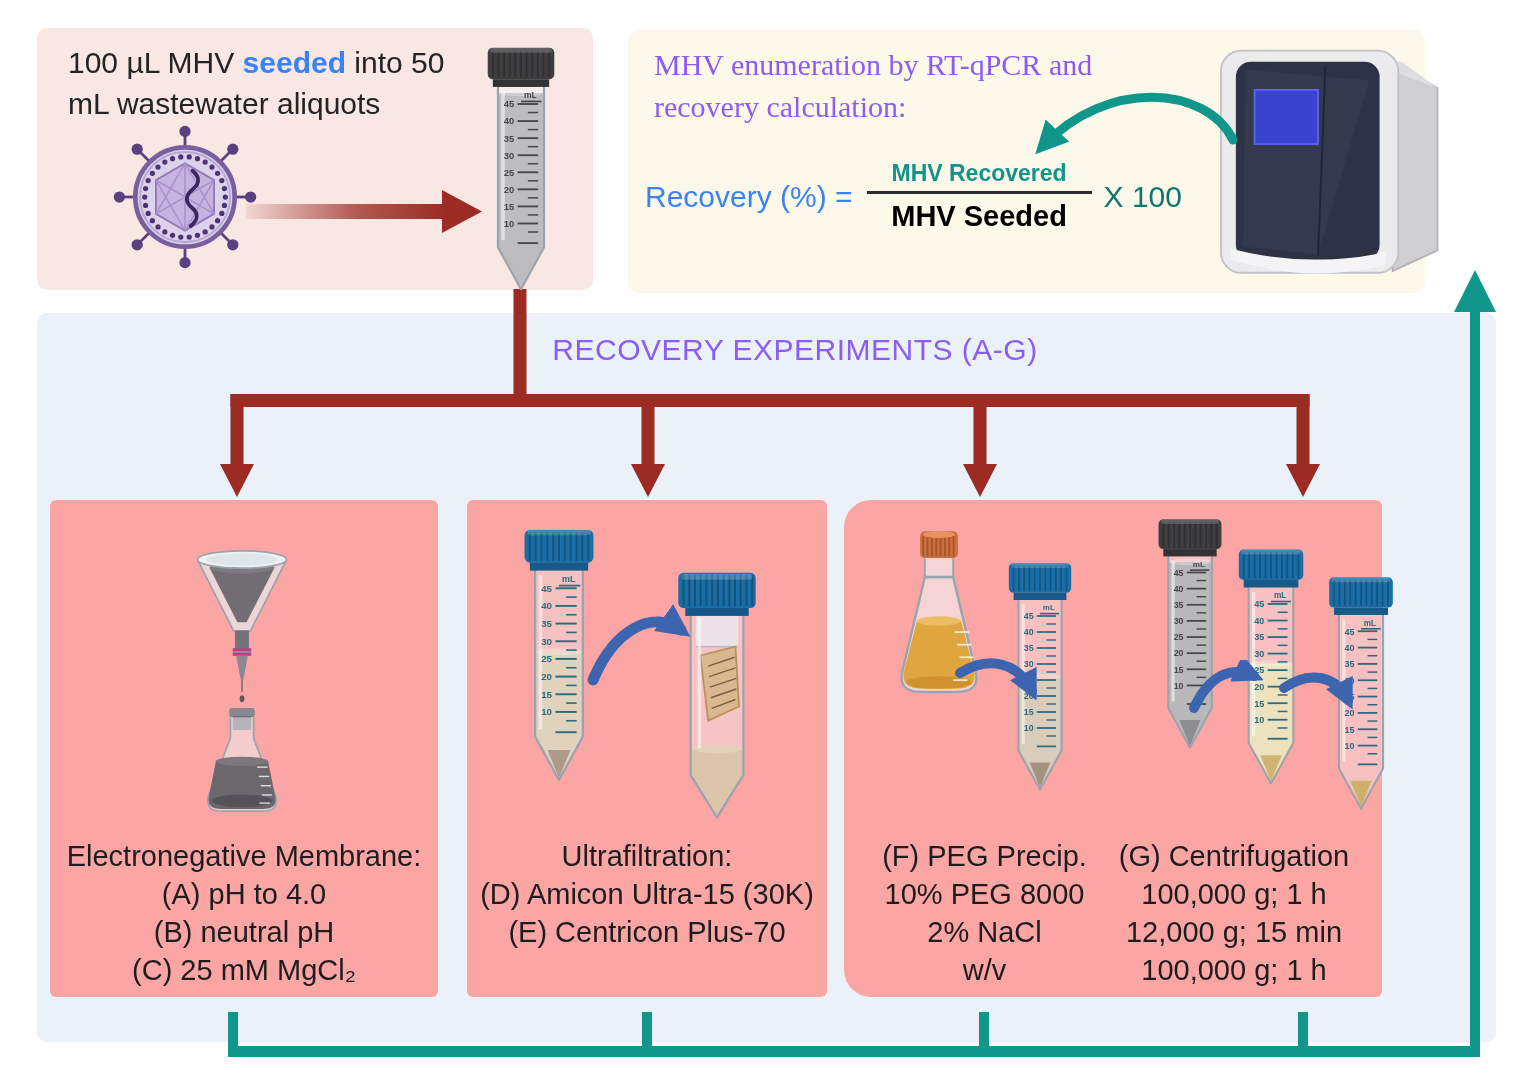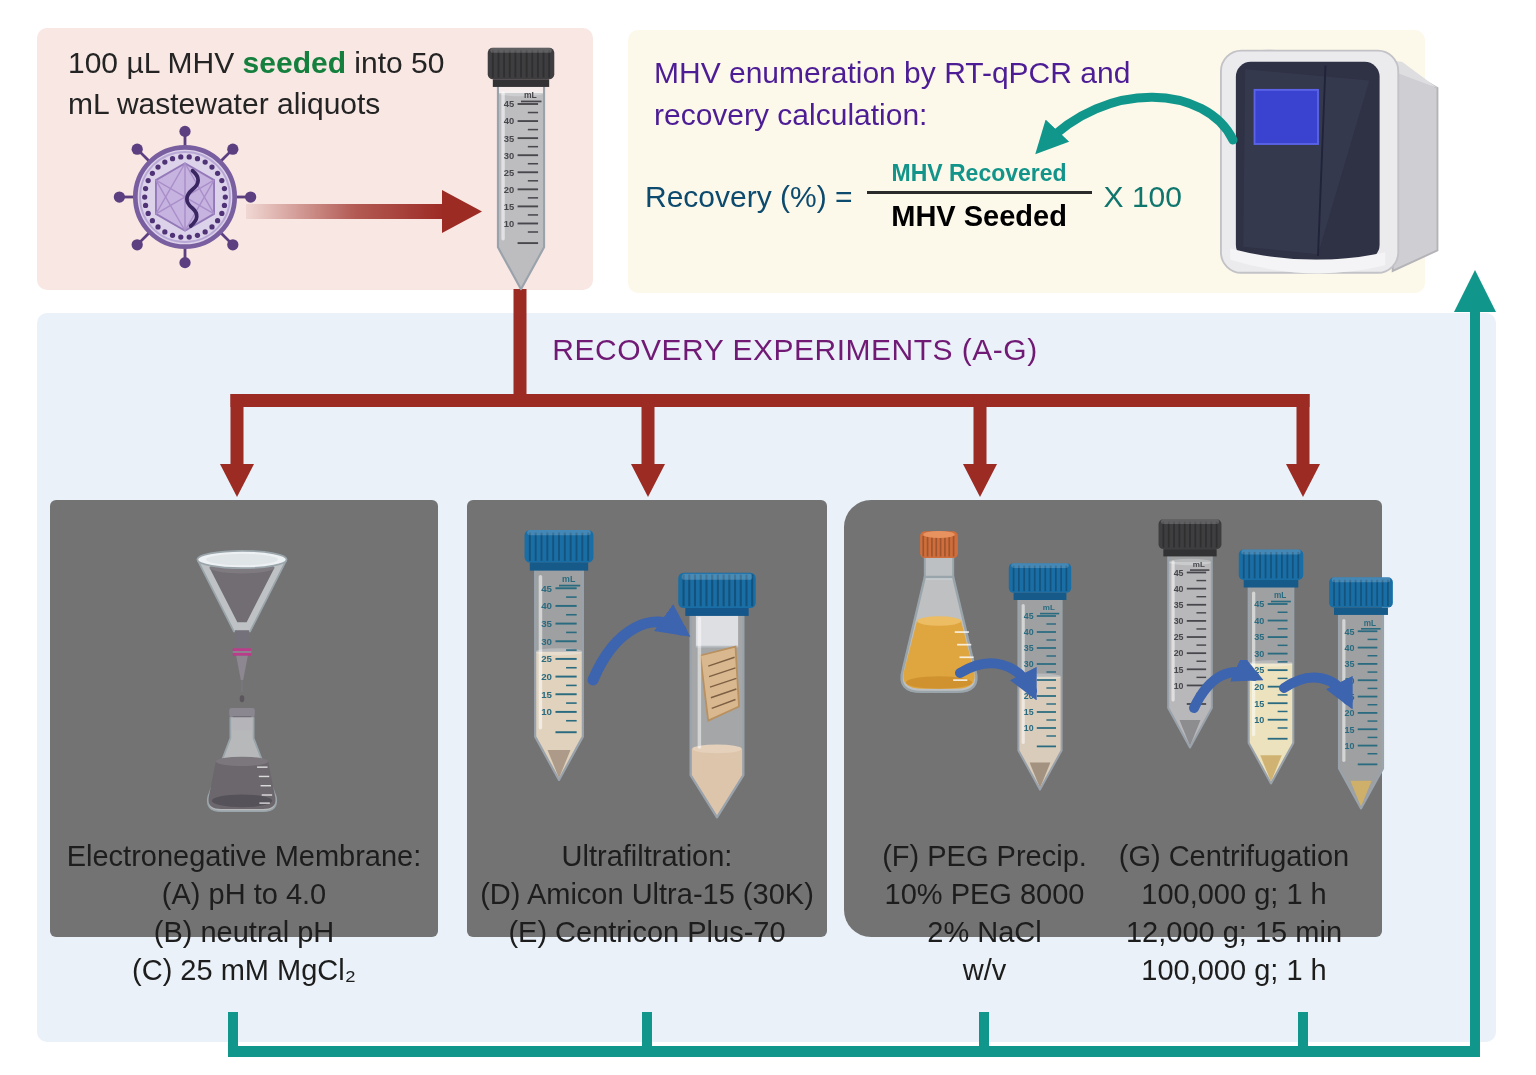--- a/index.html
+++ b/index.html
@@ -3,37 +3,37 @@
 <meta charset="utf-8">
 <style>
   html,body{margin:0;padding:0;background:#fff;}
   #page{position:relative;width:1536px;height:1075px;background:#ffffff;overflow:hidden;
         font-family:"Liberation Sans",sans-serif;color:#1f1f1f;}
   .abs{position:absolute;}
   .box{border-radius:10px;}
   #seed-box{left:37px;top:28px;width:556px;height:262px;background:#f8e7e3;}
   #enum-box{left:628px;top:30px;width:797px;height:263px;background:#fcf8ea;}
   #flow-box{left:37px;top:313px;width:1459px;height:729px;background:#eaf1f8;}
-  .panel{background:#737373;border-radius:6px;top:500px;height:437px;}
+  .panel{background:#fca5a5;border-radius:6px;top:500px;height:497px;}
   #panel-a{left:50px;width:388px;}
   #panel-d{left:467px;width:360px;}
   #panel-f{left:844px;width:281px;border-radius:27px;}
   #panel-g{left:1086px;width:296px;}
   .seed-text{left:68px;top:42px;width:440px;font-size:30px;line-height:41px;color:#242424;}
-  .seed-text b{color:#15803d;font-weight:bold;}
-  .enum-heading{left:654px;top:52px;width:600px;font-size:30px;line-height:42px;color:#4c1d95;}
+  .seed-text b{color:#3b82f6;font-weight:bold;}
+  .enum-heading{left:654px;top:44px;width:600px;font-size:30px;line-height:42px;color:#8b5cf6;font-family:Liberation Serif, serif;}
   #formula{left:645px;top:160px;display:flex;align-items:center;}
-  #formula .lhs{font-size:30px;color:#0c4a6e;margin-right:14px;}
+  #formula .lhs{font-size:30px;color:#3b82f6;margin-right:14px;}
   .frac{display:flex;flex-direction:column;align-items:center;min-width:225px;}
   .frac .num{font-size:23px;font-weight:bold;color:#12948a;padding:0 6px 4px 6px;}
   .frac .bar{height:3px;width:100%;background:#2b2b2b;}
   .frac .den{font-size:29px;font-weight:bold;color:#000000;padding:6px 6px 0 6px;}
   #formula .times{font-size:30px;color:#0f766e;margin-left:12px;}
   #flow-title{left:90px;top:333px;width:1410px;text-align:center;font-size:30px;
-              letter-spacing:0.5px;color:#701a75;}
+              letter-spacing:0.5px;color:#8b5cf6;}
   .panel-text{position:absolute;left:0;top:337px;width:100%;text-align:center;
               font-size:29px;line-height:38px;color:#1d1d1d;}
   svg{display:block;}
 </style>
 </head>
 <body>
 
 <div id="page">
 
   <div class="abs box" id="seed-box"></div>

